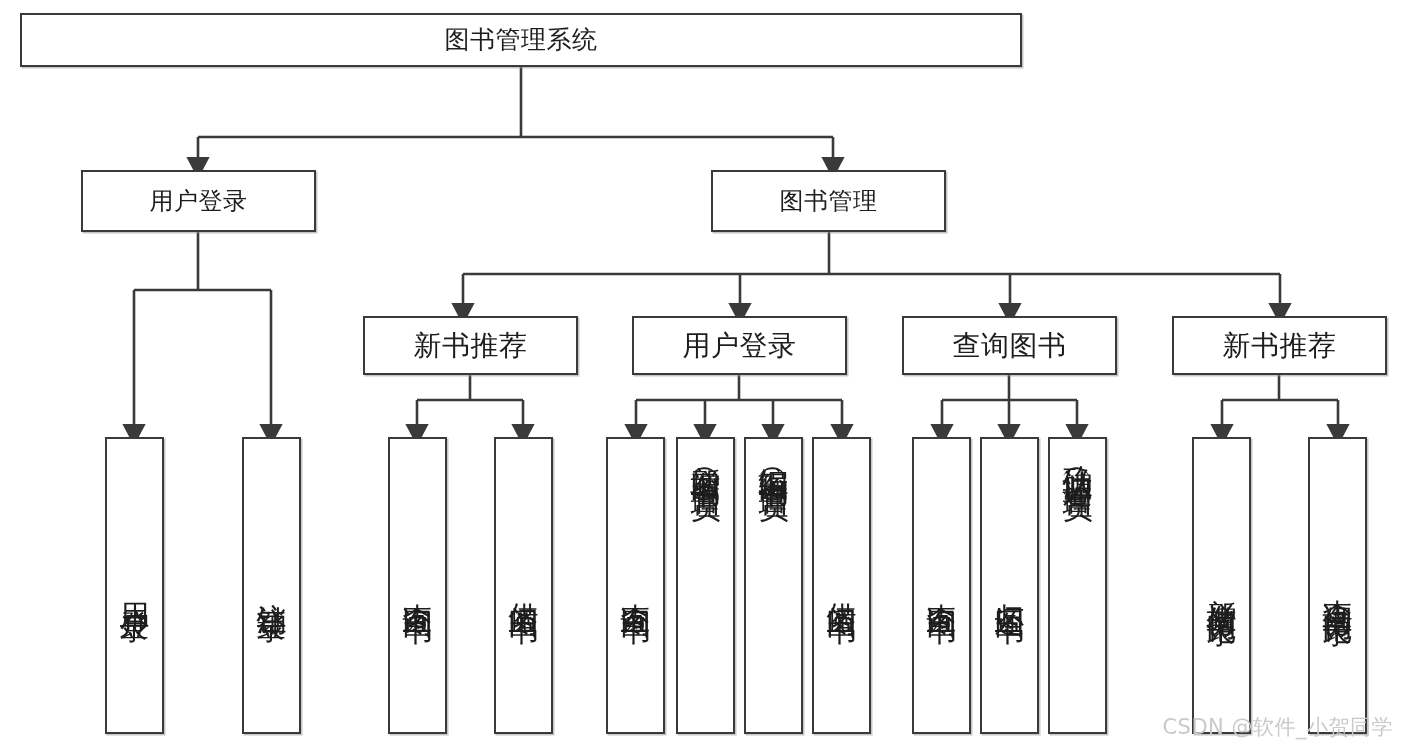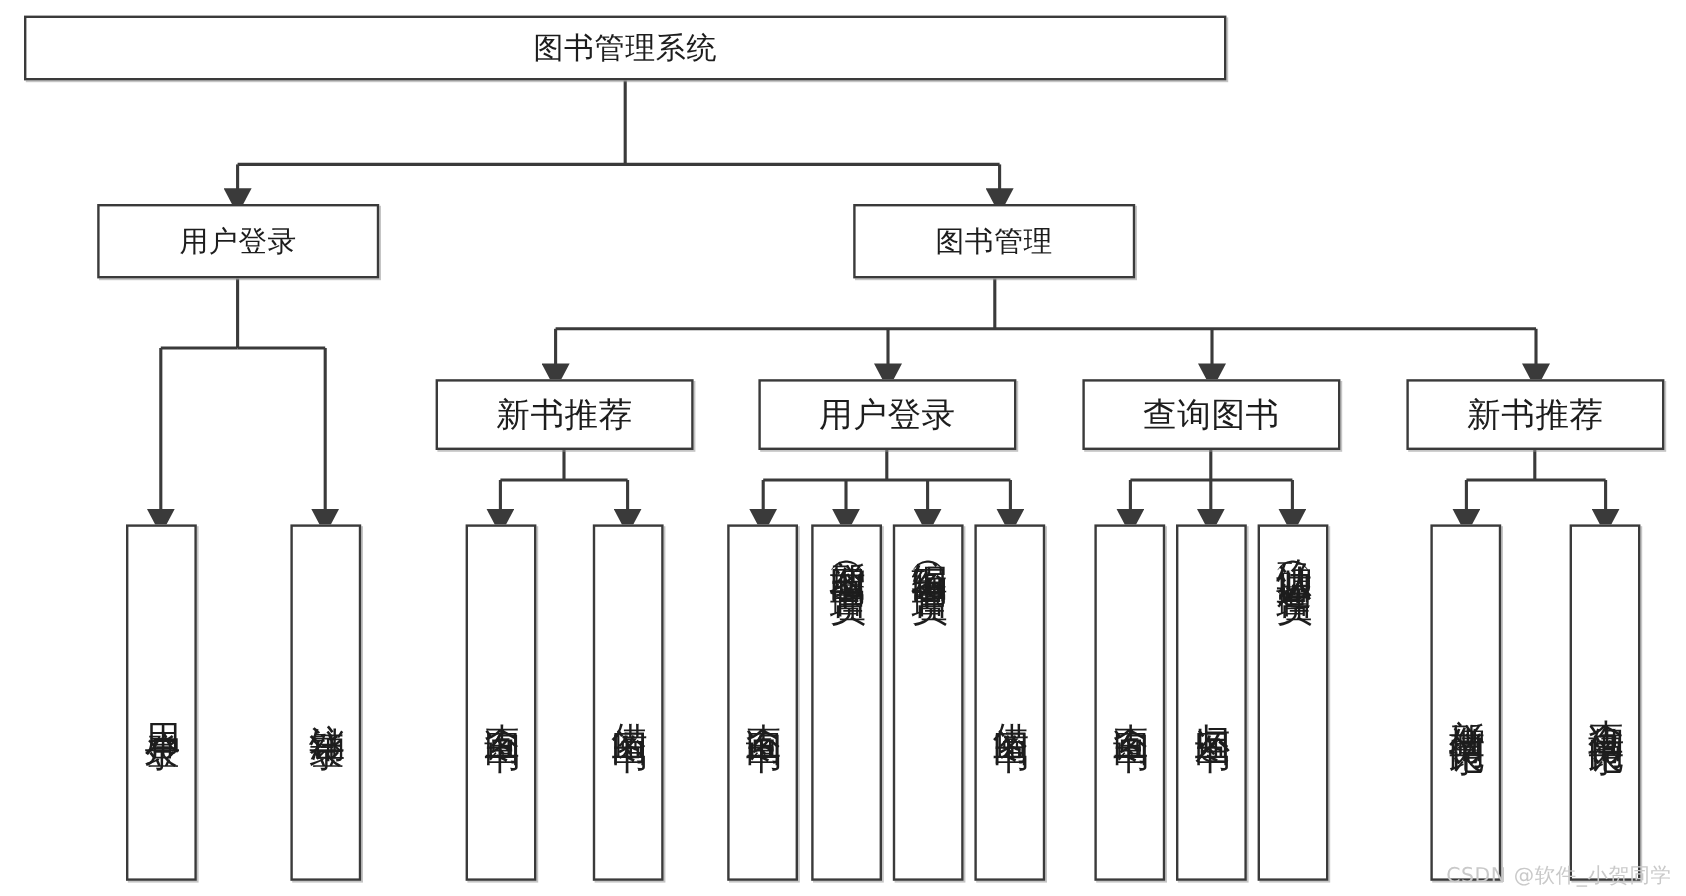--- a/index.html
+++ b/index.html
@@ -54,21 +54,21 @@
   .node.vert.mid .label{ align-self:center; }
   #connectors{
     position:absolute;left:0;top:0;
     width:1405px;height:747px;
     z-index:1;
     pointer-events:none;
   }
   #watermark{
     position:absolute;
     right:12px;bottom:6px;
-    font-size:17px;
+    font-size:21px;
     color:#c9c9c9;
     letter-spacing:0.5px;
     z-index:5;
     white-space:nowrap;
     font-family:"DejaVu Sans","Liberation Sans",sans-serif;
   }
 </style>
 </head>
 <body>
 

